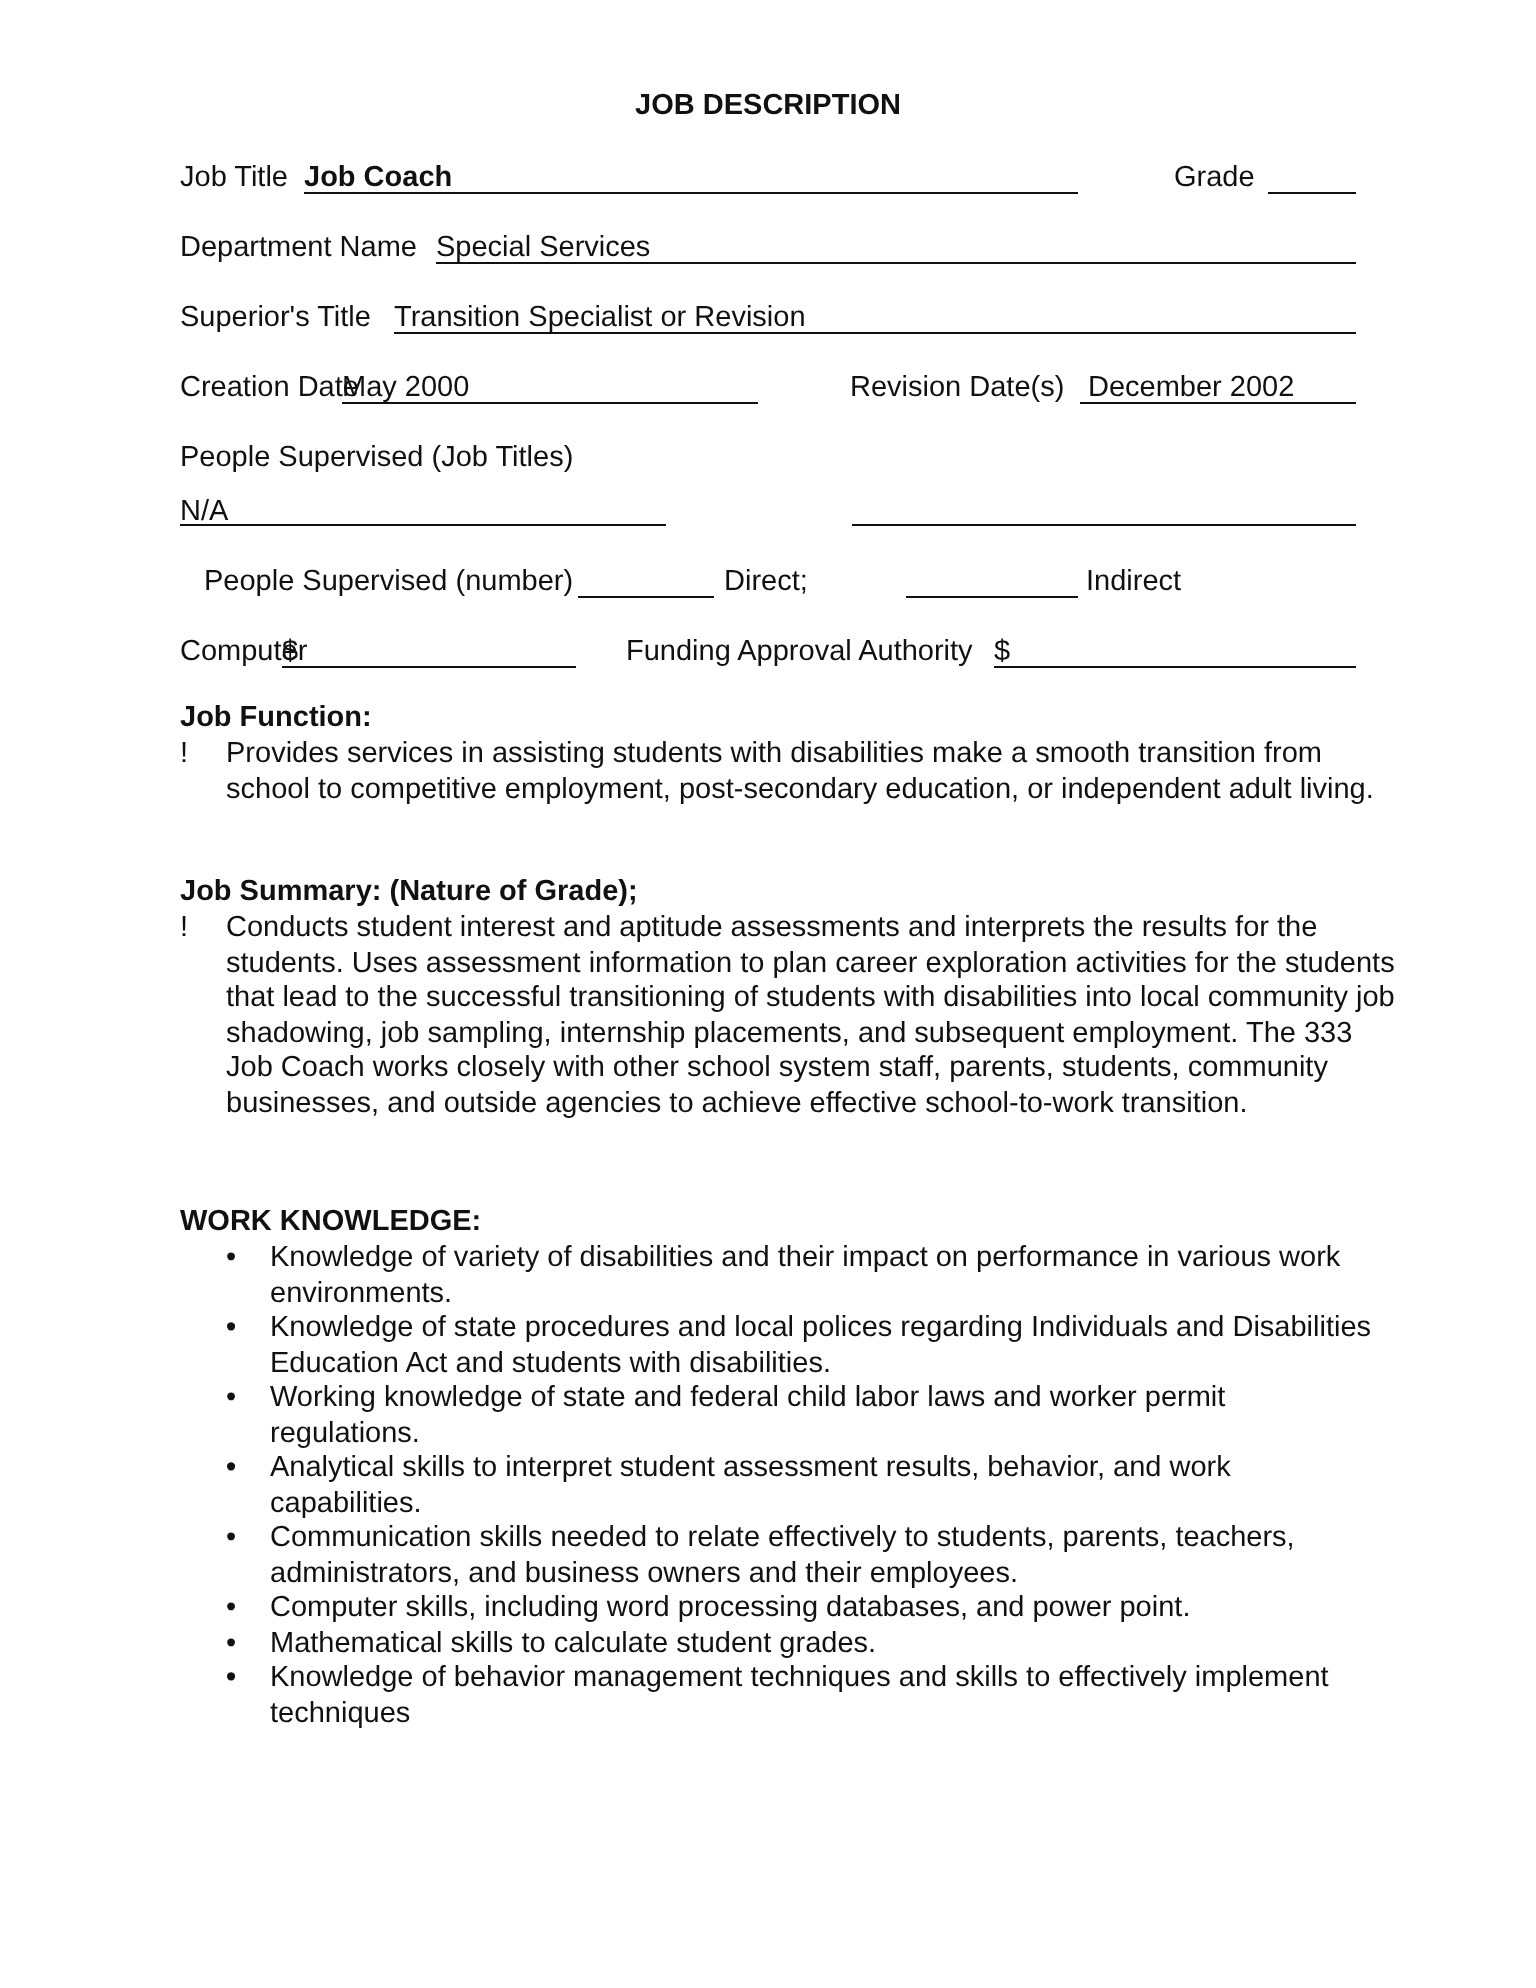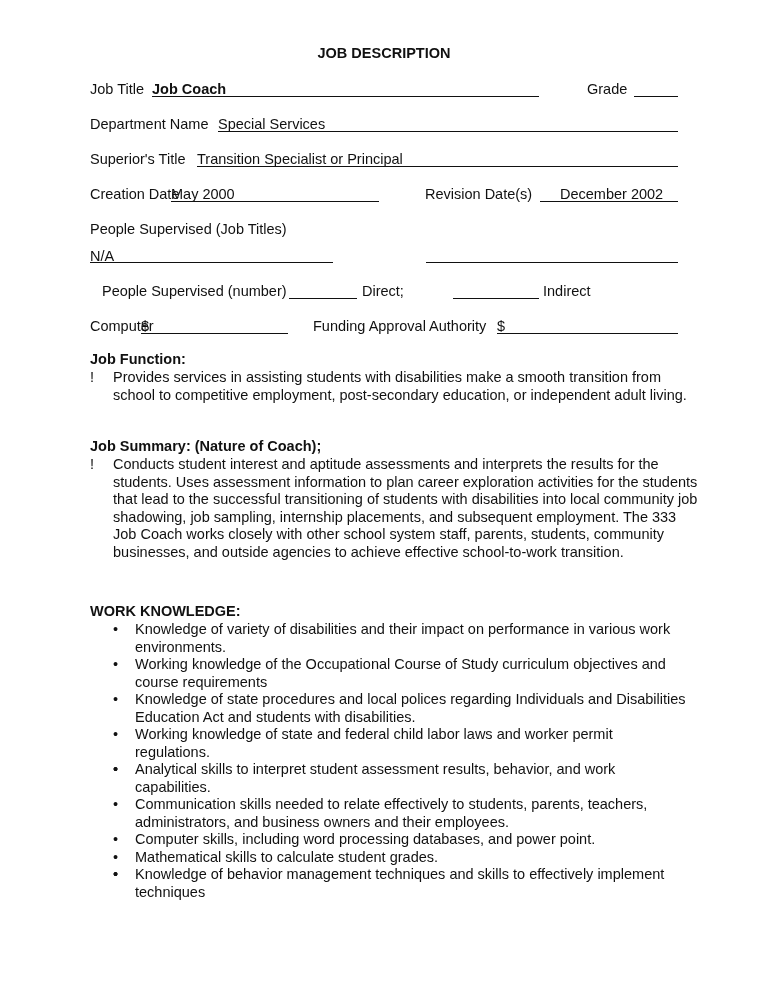--- a/index.html
+++ b/index.html
@@ -24,28 +24,28 @@
 <span class="abs b" style="left:152px;top:81px">Job Coach</span>
 <div class="line" style="left:152px;width:387px;top:96px"></div>
 <span class="abs" style="left:587px;top:81px">Grade</span>
 <div class="line" style="left:634px;width:44px;top:96px"></div>
 
 <span class="abs" style="left:90px;top:116px">Department Name</span>
 <span class="abs" style="left:218px;top:116px">Special Services</span>
 <div class="line" style="left:218px;width:460px;top:131px"></div>
 
 <span class="abs" style="left:90px;top:151px">Superior's Title</span>
-<span class="abs" style="left:197px;top:151px">Transition Specialist or Principal</span>
+<span class="abs" style="left:197px;top:151px">Transition Specialist or Revision</span>
 <div class="line" style="left:197px;width:481px;top:166px"></div>
 
 <span class="abs" style="left:90px;top:186px">Creation Date</span>
 <span class="abs" style="left:171px;top:186px">May 2000</span>
 <div class="line" style="left:171px;width:208px;top:201px"></div>
 <span class="abs" style="left:425px;top:186px">Revision Date(s)</span>
-<span class="abs" style="left:560px;top:186px">December 2002</span>
+<span class="abs" style="left:544px;top:186px">December 2002</span>
 <div class="line" style="left:540px;width:138px;top:201px"></div>
 
 <span class="abs" style="left:90px;top:221px">People Supervised (Job Titles)</span>
 <span class="abs" style="left:90px;top:248px">N/A</span>
 <div class="line" style="left:90px;width:243px;top:262px"></div>
 <div class="line" style="left:426px;width:252px;top:262px"></div>
 
 <span class="abs" style="left:102px;top:283px">People Supervised (number)</span>
 <div class="line" style="left:289px;width:68px;top:298px"></div>
 <span class="abs" style="left:362px;top:283px">Direct;</span>
@@ -56,28 +56,28 @@
 <span class="abs" style="left:141px;top:318px">$</span>
 <div class="line" style="left:141px;width:147px;top:333px"></div>
 <span class="abs" style="left:313px;top:318px">Funding Approval Authority</span>
 <span class="abs" style="left:497px;top:318px">$</span>
 <div class="line" style="left:497px;width:181px;top:333px"></div>
 
 <div class="abs b" style="left:90px;top:351px">Job Function:</div>
 <span class="bang" style="top:369px;line-height:17.5px">!</span>
 <div class="ptext" style="top:369px">Provides services in assisting students with disabilities make a smooth transition from school to competitive employment, post-secondary education, or independent adult living.</div>
 
-<div class="abs b" style="left:90px;top:438px">Job Summary: (Nature of Coach);</div>
+<div class="abs b" style="left:90px;top:438px">Job Summary: (Nature of Grade);</div>
 <span class="bang" style="top:456px;line-height:17.5px">!</span>
 <div class="ptext" style="top:456px;width:588px">Conducts student interest and aptitude assessments and interprets the results for the students.  Uses assessment information to plan career exploration activities for the students that lead to the successful transitioning of students with disabilities into local community job shadowing, job sampling, internship placements, and subsequent employment.  The 333 Job Coach works closely with other school system staff, parents, students, community businesses, and outside agencies to achieve effective school-to-work transition.</div>
 
 <div class="abs b" style="left:90px;top:603px">WORK KNOWLEDGE:</div>
 <ul class="kn">
   <li><span class="dot">•</span><span>Knowledge of variety of disabilities and their impact on performance in various work environments.</span></li>
-  <li><span class="dot">•</span><span>Working knowledge of the Occupational Course of Study curriculum objectives and course requirements</span></li>
+  <li><span class="dot">•</span></li>
   <li><span class="dot">•</span><span>Knowledge of state procedures and local polices regarding Individuals and Disabilities Education Act and students with disabilities.</span></li>
   <li><span class="dot">•</span><span>Working knowledge of state and federal child labor laws and worker permit regulations.</span></li>
   <li><span class="dot">•</span></li>
   <li><span class="dot">•</span><span>Analytical skills to interpret student assessment results, behavior, and work capabilities.</span></li>
   <li><span class="dot">•</span><span>Communication skills needed to relate effectively to students, parents, teachers, administrators, and business owners and their employees.</span></li>
   <li><span class="dot">•</span><span>Computer skills, including word processing databases, and power point.</span></li>
   <li><span class="dot">•</span><span>Mathematical skills to calculate student grades.</span></li>
   <li><span class="dot">•</span></li>
   <li><span class="dot">•</span><span>Knowledge of behavior management techniques and skills to effectively implement techniques</span></li>
 </ul>

